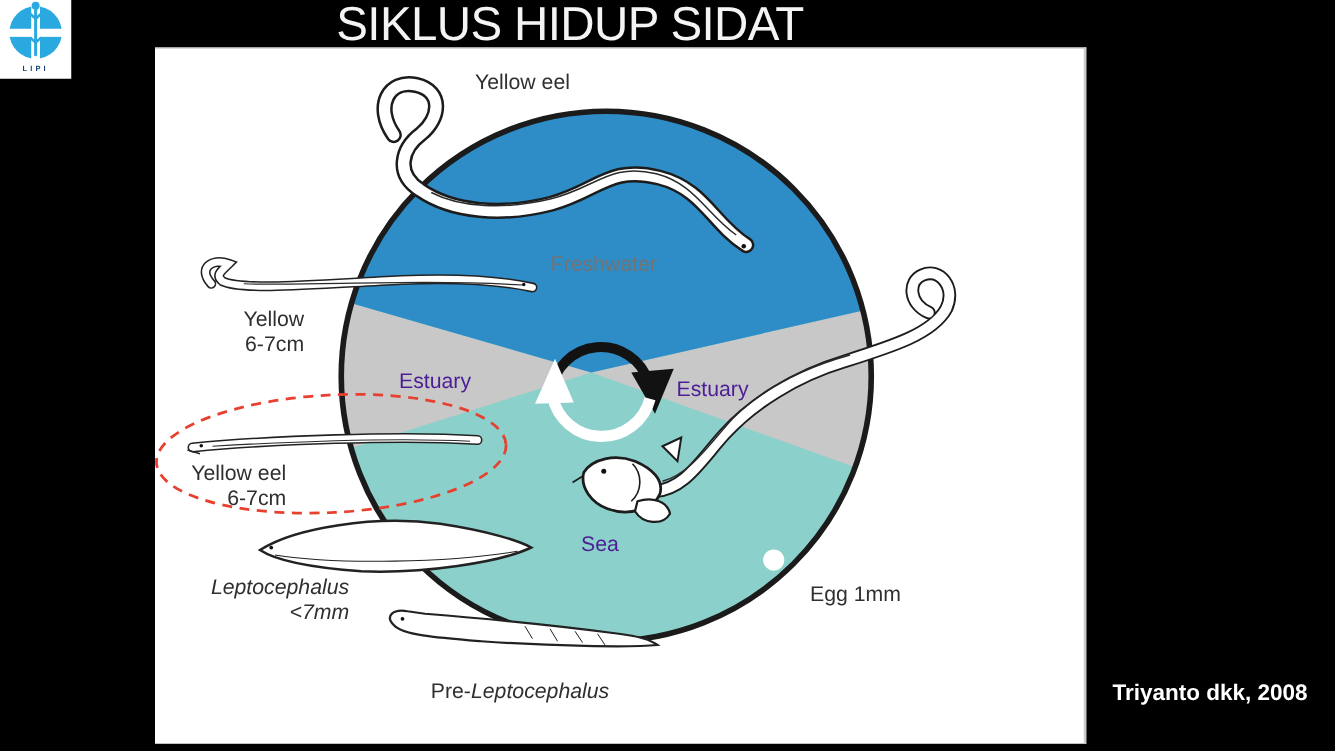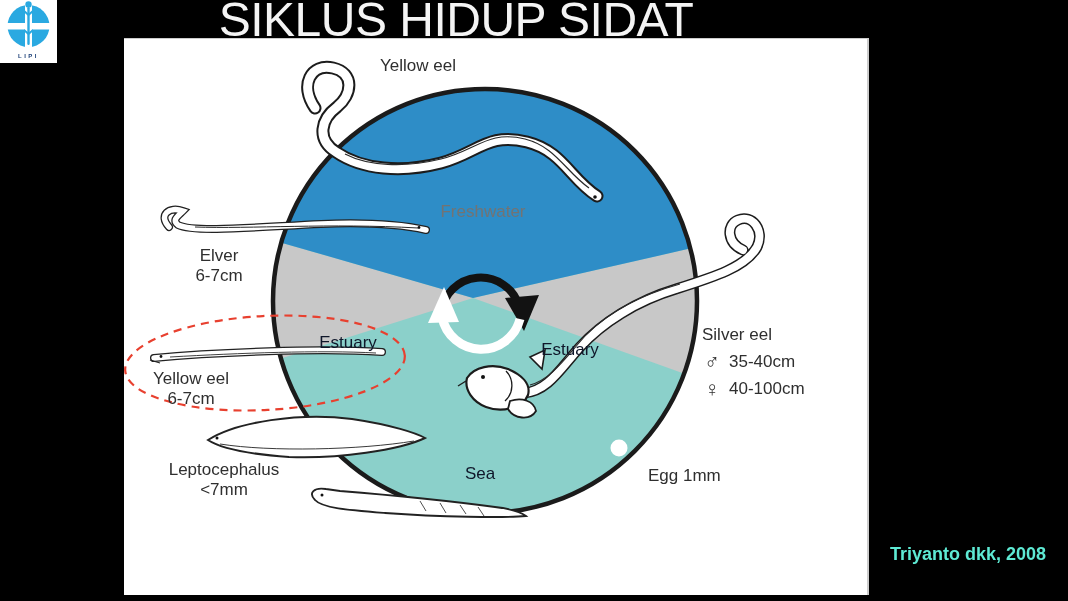--- a/index.html
+++ b/index.html
@@ -1,31 +1,31 @@
 <!DOCTYPE html>
 <html><head>
 <meta charset="utf-8">
 <style>
   html,body{margin:0;padding:0;}
   body{width:1068px;height:601px;background:#000;position:relative;overflow:hidden;
        font-family:"Liberation Sans",sans-serif;}
   .title{position:absolute;left:156px;top:0;width:600px;height:40px;line-height:40px;
-         text-align:center;font-size:48px;color:#f4f4f4;letter-spacing:-0.5px;}
-  .citation{position:absolute;right:22px;top:544px;font-size:18px;font-weight:bold;color:#5eead4;}
+         text-align:center;font-size:38px;color:#f4f4f4;letter-spacing:-0.5px;}
+  .citation{position:absolute;right:22px;top:544px;font-size:18px;font-weight:bold;color:#ffffff;}
   .logo{position:absolute;left:0;top:0;width:57px;height:63px;background:#fff;
         display:flex;flex-direction:column;align-items:center;}
   .logo-text{font-size:6px;font-weight:bold;letter-spacing:2.5px;color:#1b3f77;margin-top:1px;}
   .figure{position:absolute;left:124px;top:38px;width:743px;height:556px;background:#fff;
           border-top:1px solid #ccc;border-right:2px solid #ccc;}
   .figure svg{position:absolute;left:0;top:0;}
   .lbl{position:absolute;font-size:17px;line-height:1.18;color:#2f2f2f;white-space:nowrap;}
-  .c{transform:translateX(-50%);text-align:center;}
-  .zone{color:#0f172a;margin-top:38px;}
+  .c{transform:translateX(-50%);text-align:right;}
+  .zone{color:#4c1d95;}
   .zone-blue{color:#737373;}
-  .it{}
+  .it{font-style:italic;}
   .silver-row{display:flex;align-items:center;gap:7px;margin-top:6px;}
   .sym{font-size:21px;line-height:1;width:20px;text-align:center;}
 </style>
 </head>
 <body>
 
 <div class="logo">
   <svg width="57" height="52" viewBox="0 0 57 52">
     <circle cx="28.5" cy="26" r="21" fill="#2aa9e1"></circle>
     <rect x="25" y="3" width="7" height="46" fill="#fff"></rect>
@@ -115,43 +115,33 @@
     <ellipse cx="265" cy="362" rx="140" ry="47" fill="none" stroke-width="2.2" stroke-dasharray="8 6" transform="rotate(-3 265 362)" stroke="#e8402f"></ellipse>
   </svg>
 
   <div class="lbl c" style="left:294px;top:17px">Yellow eel</div>
   <div class="lbl c zone-blue" style="left:359px;top:163px">Freshwater</div>
   <div class="lbl c zone" style="left:224px;top:256px">Estuary</div>
   <div class="lbl c zone" style="left:446px;top:263px">Estuary</div>
   <div class="lbl c zone" style="left:356px;top:387px">Sea</div>
 
   <div class="lbl c" style="left:95px;top:207px">
-    <div>Elver</div>
+    <div>Yellow</div>
     <div>6-7cm</div>
   </div>
 
   <div class="lbl c" style="left:67px;top:330px">
     <div>Yellow eel</div>
     <div>6-7cm</div>
   </div>
 
   <div class="lbl c it" style="left:100px;top:421px">
     <div>Leptocephalus</div>
     <div>&lt;7mm</div>
   </div>
 
   <div class="lbl c" style="left:292px;top:504px">
+    <div><span>Pre-</span><span class="it">Leptocephalus</span></div>
   </div>
 
   <div class="lbl" style="left:524px;top:427px">Egg 1mm</div>
 
-  <div class="lbl" style="left:578px;top:286px">
-    <div>Silver eel</div>
-    <div class="silver-row">
-      <span class="sym">♂</span>
-      <span>35-40cm</span>
-    </div>
-    <div class="silver-row">
-      <span class="sym">♀</span>
-      <span>40-100cm</span>
-    </div>
-  </div>
 </div>
 
 </body></html>

